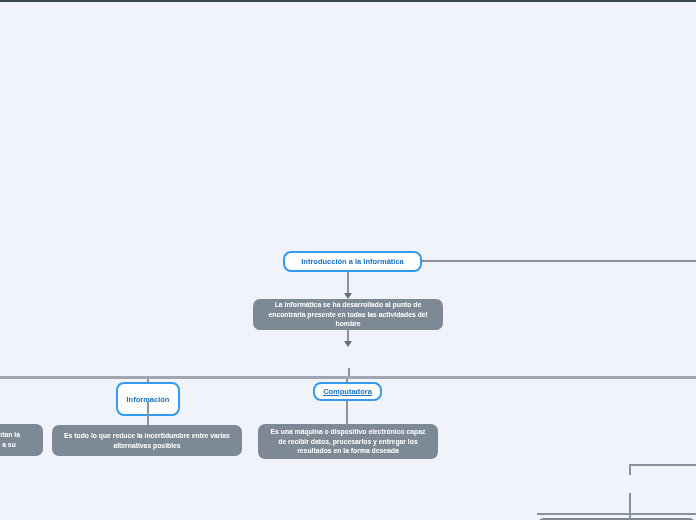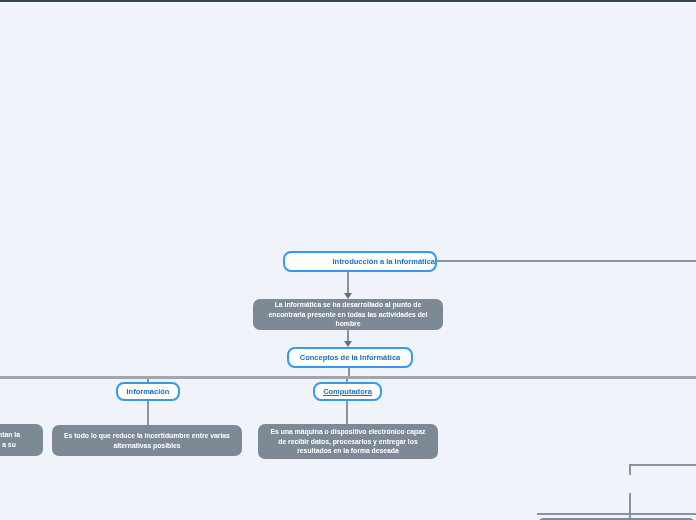--- a/index.html
+++ b/index.html
@@ -69,41 +69,38 @@
 
 <div class="canvas">
 
   <div class="topbar"></div>
 
   <div class="line" style="left:412px;top:260px;width:284px;height:2px;"></div>
 
   <div class="line" style="left:347px;top:272px;width:2px;height:22px;"></div>
   <div class="arrow" style="left:344px;top:293px;"></div>
 
-  <div class="node" style="left:283px;top:251px;width:154px;height:21px;justify-content:flex-end;">
+  <div class="node" style="left:283px;top:251px;width:139px;height:21px;">
     <span>Introducción a la Informática</span>
   </div>
 
   <div class="desc" style="left:253px;top:299px;width:190px;height:31px;">
     <span>La informática se ha desarrollado al punto de encontrarla presente en todas las actividades del hombre</span>
   </div>
 
   <div class="line" style="left:347px;top:330px;width:2px;height:12px;"></div>
   <div class="arrow" style="left:344px;top:341px;"></div>
 
-  <div class="node" style="left:287px;top:347px;width:126px;height:21px;">
-    <span>Conceptos de la Informática</span>
-  </div>
 
   <div class="line" style="left:348px;top:368px;width:2px;height:9px;"></div>
 
   <div class="thick" style="left:0;top:376px;width:696px;height:3px;"></div>
 
   <div class="line" style="left:147px;top:379px;width:2px;height:4px;"></div>
-  <div class="node" style="left:116px;top:382px;width:64px;height:19px;">
+  <div class="node" style="left:116px;top:382px;width:64px;height:34px;">
     <span>Información</span>
   </div>
   <div class="line" style="left:147px;top:401px;width:2px;height:24px;"></div>
   <div class="desc" style="left:52px;top:425px;width:190px;height:31px;">
     <span>Es todo lo que reduce la incertidumbre entre varias alternativas posibles</span>
   </div>
 
   <div class="clipped-desc" style="left:-120px;top:424px;width:163px;height:32px;">
     <div class="clipped-inner">
       <div>ntan la</div>

